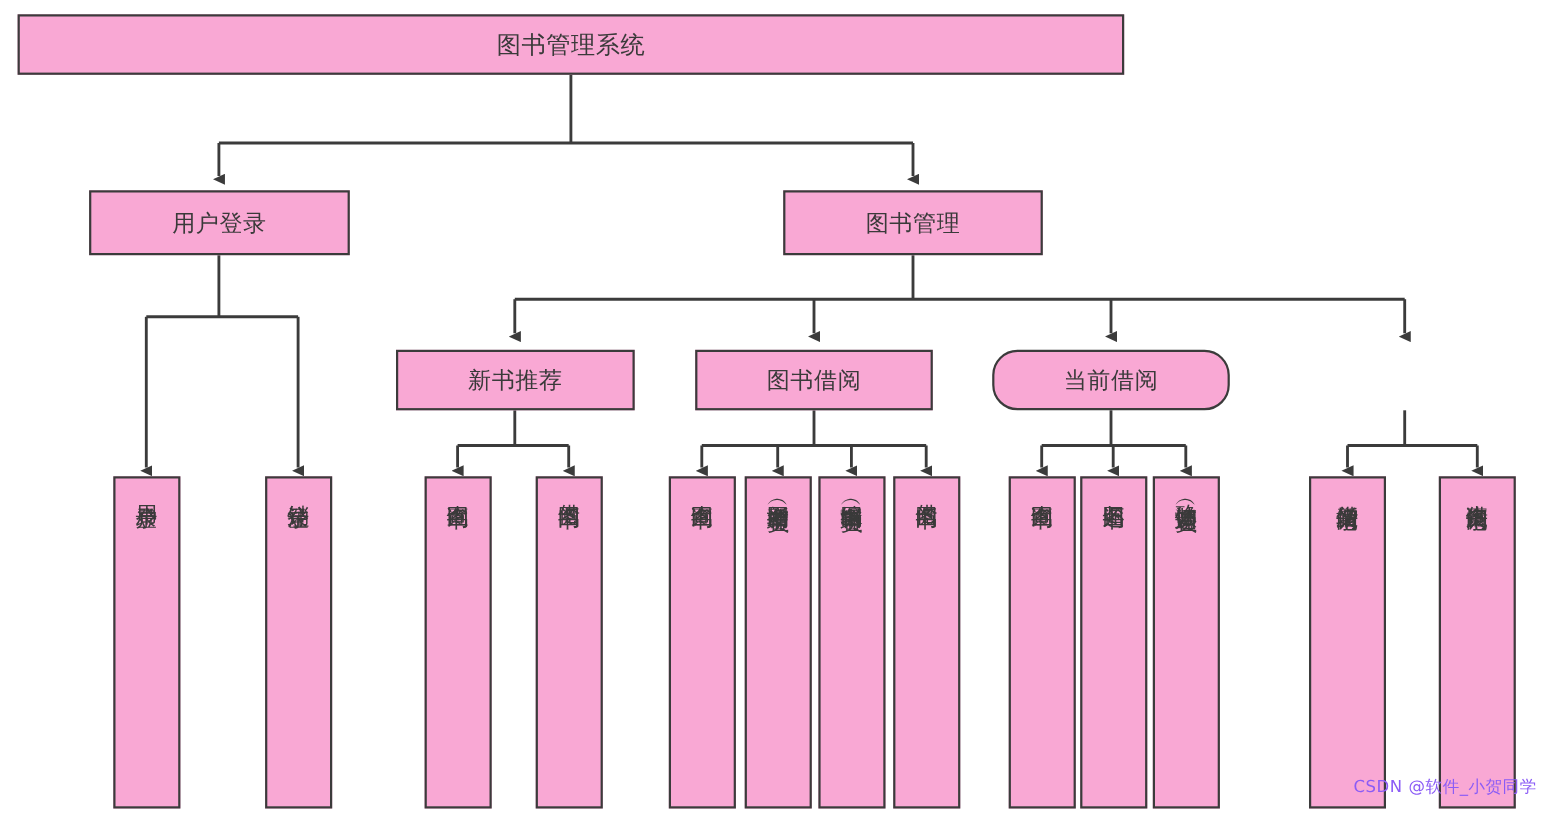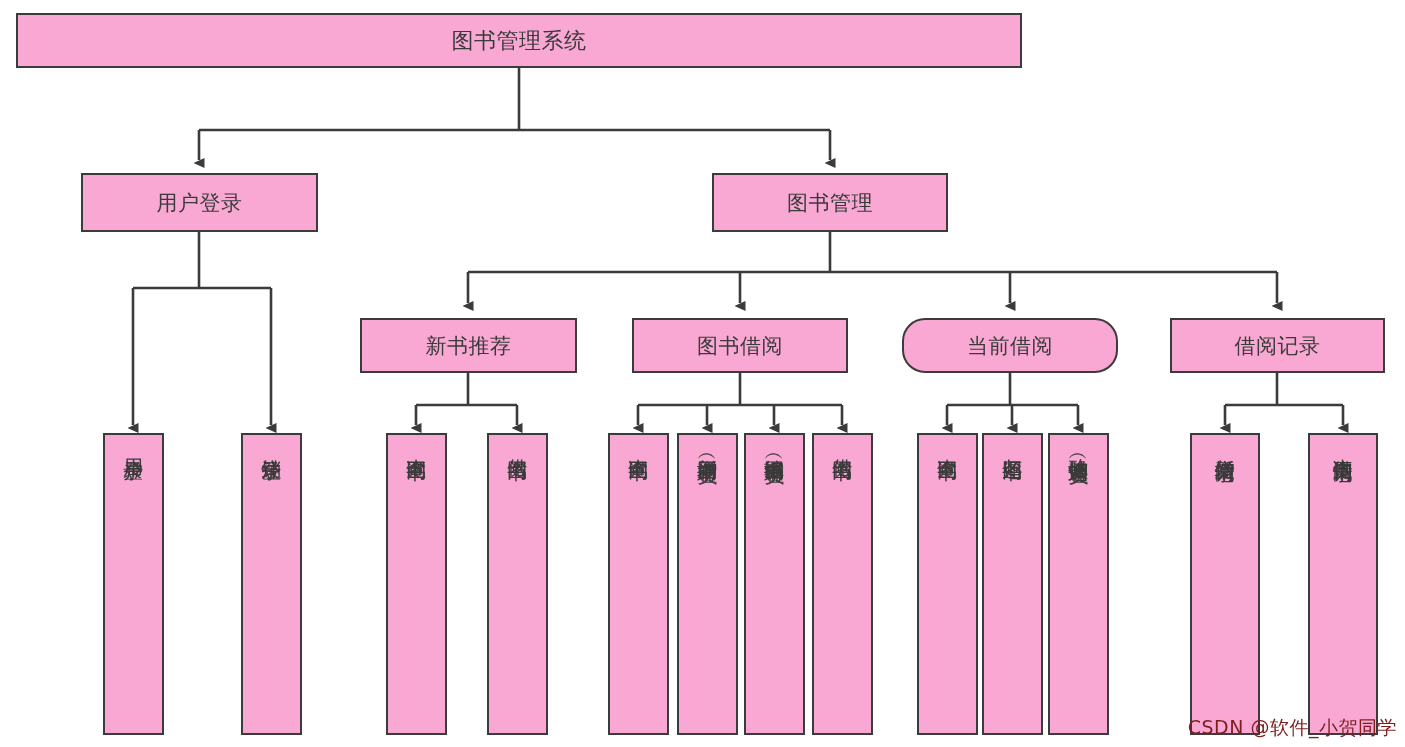--- a/index.html
+++ b/index.html
@@ -53,23 +53,23 @@
     text-orientation: upright;
     font-size: 20px;
     line-height: 1.12;
     letter-spacing: 1px;
     color: #3a3a3a;
     white-space: nowrap;
   }
   .watermark {
     position: absolute;
     right: 8px;
-    bottom: 6px;
-    font-size: 19px;
-    color: #7f1d1d;
+    bottom: 22px;
+    font-size: 15px;
+    color: #8b5cf6;
     letter-spacing: 0.5px;
     white-space: nowrap;
   }
 </style>
 </head>
 <body>
 
 <div id="stage">
 
   <svg class="wires" viewBox="0 0 1405 747">
@@ -139,23 +139,20 @@
   </div>
 
   <div class="node h-node" style="left:360px; top:318px; width:217px; height:55px;">
     <span>新书推荐</span>
   </div>
 
   <div class="node h-node" style="left:902px; top:318px; width:216px; height:55px;border-radius:23px;">
     <span>当前借阅</span>
   </div>
 
-  <div class="node h-node" style="left:1170px; top:318px; width:215px; height:55px;">
-    <span>借阅记录</span>
-  </div>
 
   <div class="node v-node" style="left:103px; top:433px; width:61px; height:302px;">
     <span class="v-label">用户登录</span>
   </div>
 
   <div class="node v-node" style="left:241px; top:433px; width:61px; height:302px;">
     <span class="v-label">注销登录</span>
   </div>
 
   <div class="node v-node" style="left:386px; top:433px; width:61px; height:302px;">

